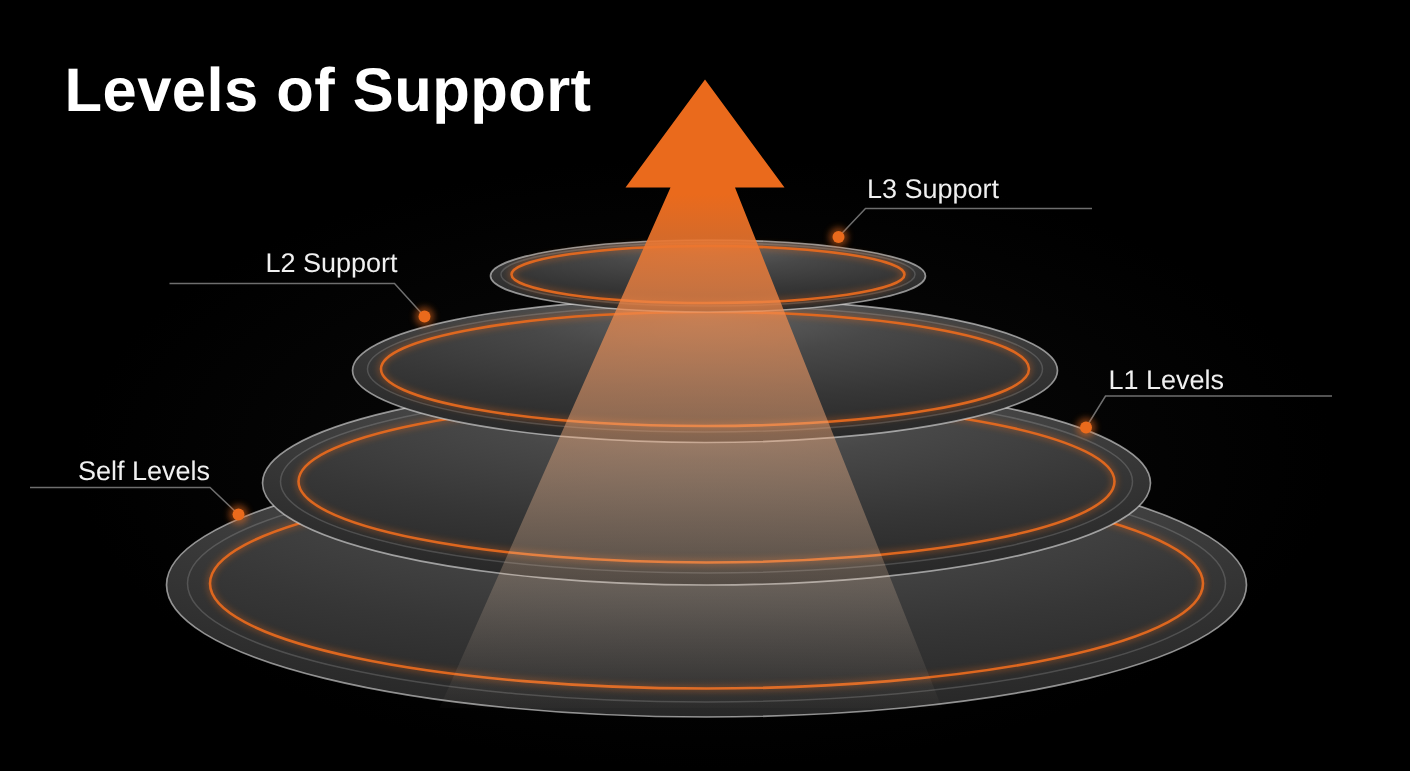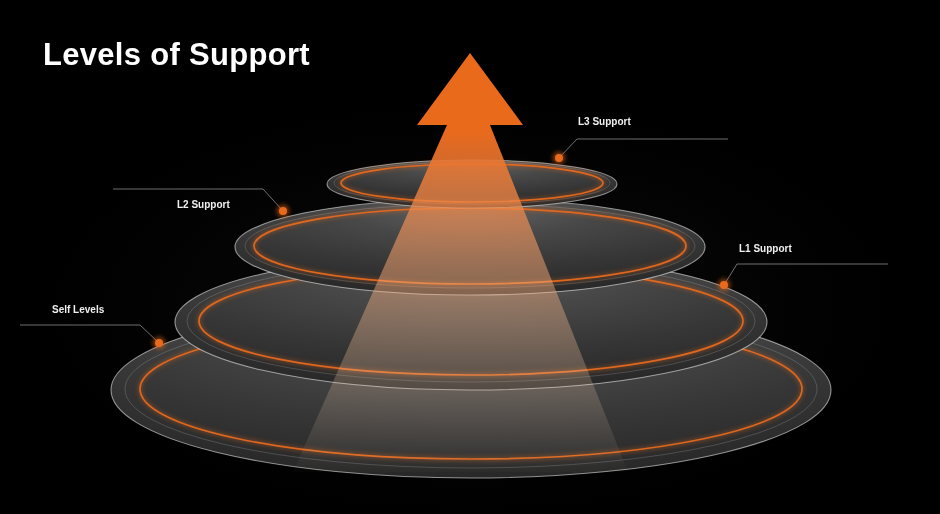--- a/index.html
+++ b/index.html
@@ -15,31 +15,31 @@
   .stage{
     position:relative;
     width:940px;height:514px;
     overflow:hidden;
     background:radial-gradient(ellipse 62% 55% at 50% 60%, #0b0b0b 0%, var(--background) 72%);
     font-family:"Liberation Sans","DejaVu Sans",sans-serif;
   }
   .diagram-svg{position:absolute;left:0;top:0;width:940px;height:514px;display:block;}
   .title{
     position:absolute;left:43px;top:38px;
-    font-size:31px;font-weight:600;letter-spacing:.3px;
+    font-size:41px;font-weight:600;letter-spacing:.3px;
     color:var(--title-text);margin:0;line-height:1.1;
   }
   .lvl-label{
     position:absolute;
-    font-size:10px;font-weight:700;line-height:1.2;
+    font-size:18px;font-weight:400;line-height:1.2;
     color:var(--label-text);
     white-space:nowrap;
   }
   .label-l3{left:578px;top:116px;}
-  .label-l2{left:177px;top:165px;margin-top:34px;}
+  .label-l2{left:177px;top:165px;}
   .label-l1{left:739px;top:243px;}
   .label-self{left:52px;top:304px;}
 
   .disc-surface{fill:url(#discFill);stroke:rgba(236,236,236,0.58);stroke-width:1.1;}
   .disc-bevel{fill:none;stroke:rgba(255,255,255,0.16);stroke-width:1;}
   .ring{fill:none;stroke:var(--ring-orange);stroke-width:1.7;opacity:.95;}
   .ring-glow{fill:none;stroke:var(--ring-orange);stroke-width:4;opacity:.35;}
   .leader{fill:none;stroke:var(--leader-line);stroke-opacity:.55;stroke-width:1;}
   .dot{fill:var(--accent-orange);}
   .dot-glow{fill:var(--accent-orange);opacity:.5;}
@@ -117,16 +117,16 @@
       <circle class="dot" cx="724" cy="285" r="4"></circle>
       <circle class="dot-glow" cx="159" cy="343" r="6.5" filter="url(#soft)"></circle>
       <circle class="dot" cx="159" cy="343" r="4"></circle>
     </g>
   </svg>
 
   <h1 class="title">Levels of Support</h1>
 
   <div class="lvl-label label-l3">L3 Support</div>
   <div class="lvl-label label-l2">L2 Support</div>
-  <div class="lvl-label label-l1">L1 Support</div>
+  <div class="lvl-label label-l1">L1 Levels</div>
   <div class="lvl-label label-self">Self Levels</div>
 
 </div>
 
 </body></html>

